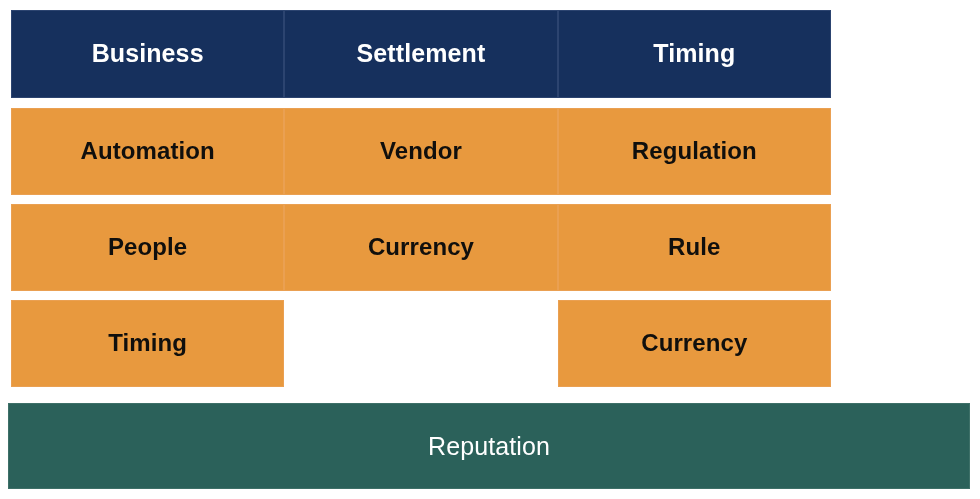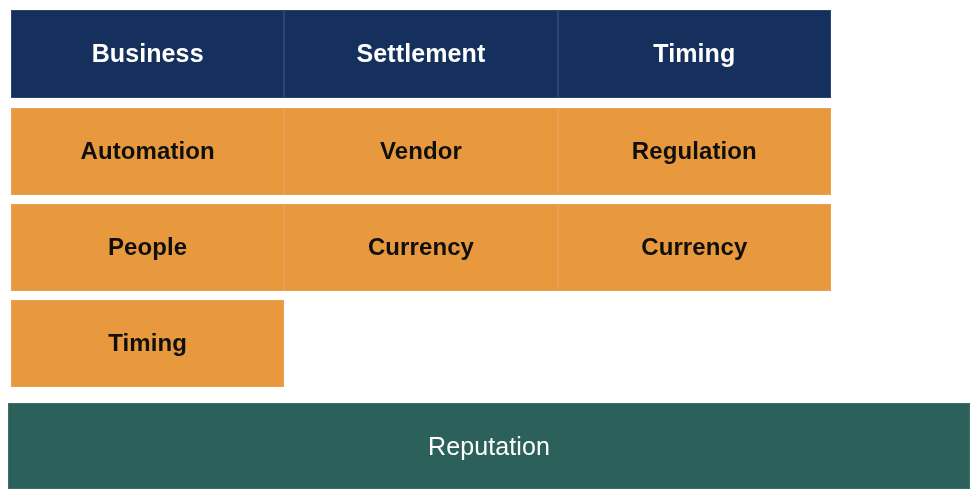--- a/index.html
+++ b/index.html
@@ -115,20 +115,21 @@
 
     <div class="column">
       <div class="cell header">Settlement</div>
       <div class="cell item">Vendor</div>
       <div class="cell item last">Currency</div>
     </div>
 
     <div class="column">
       <div class="cell header">Timing</div>
       <div class="cell item">Regulation</div>
+      <div class="cell item">Rule</div>
       <div class="cell item last">Currency</div>
     </div>
 
   </div>
 
   <div class="footer-bar">Reputation</div>
 
 </div>
 
 </body></html>

